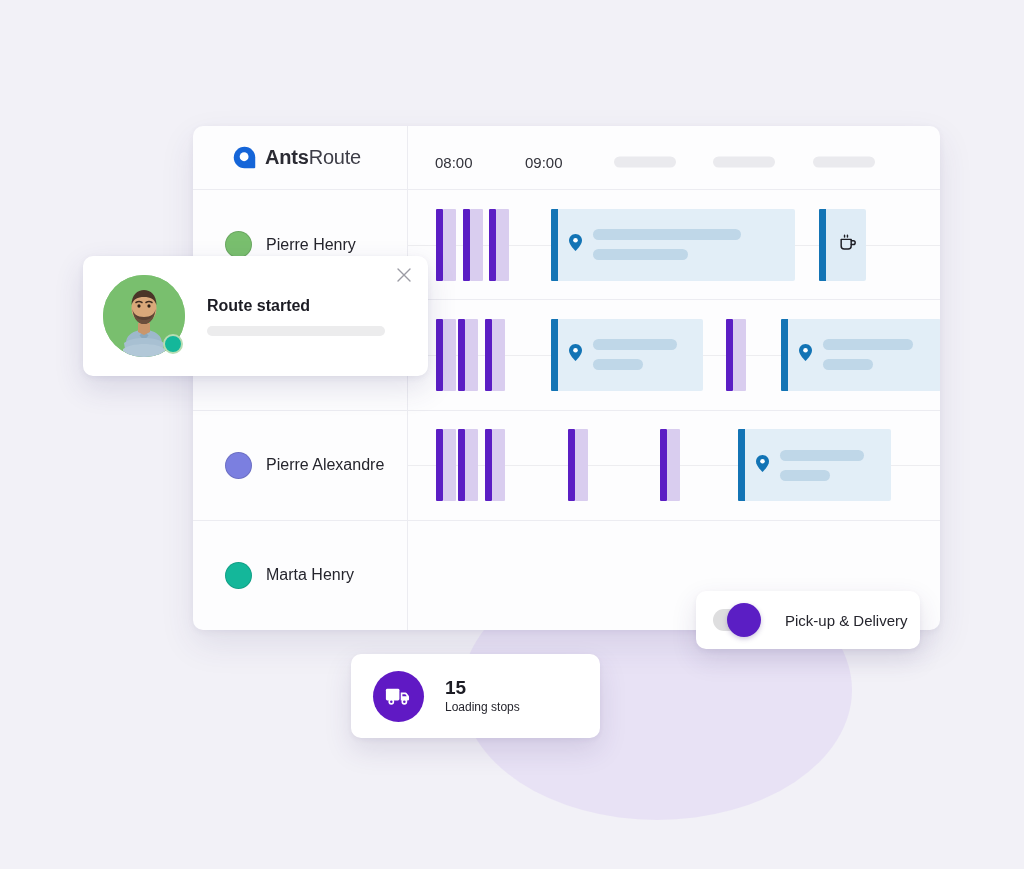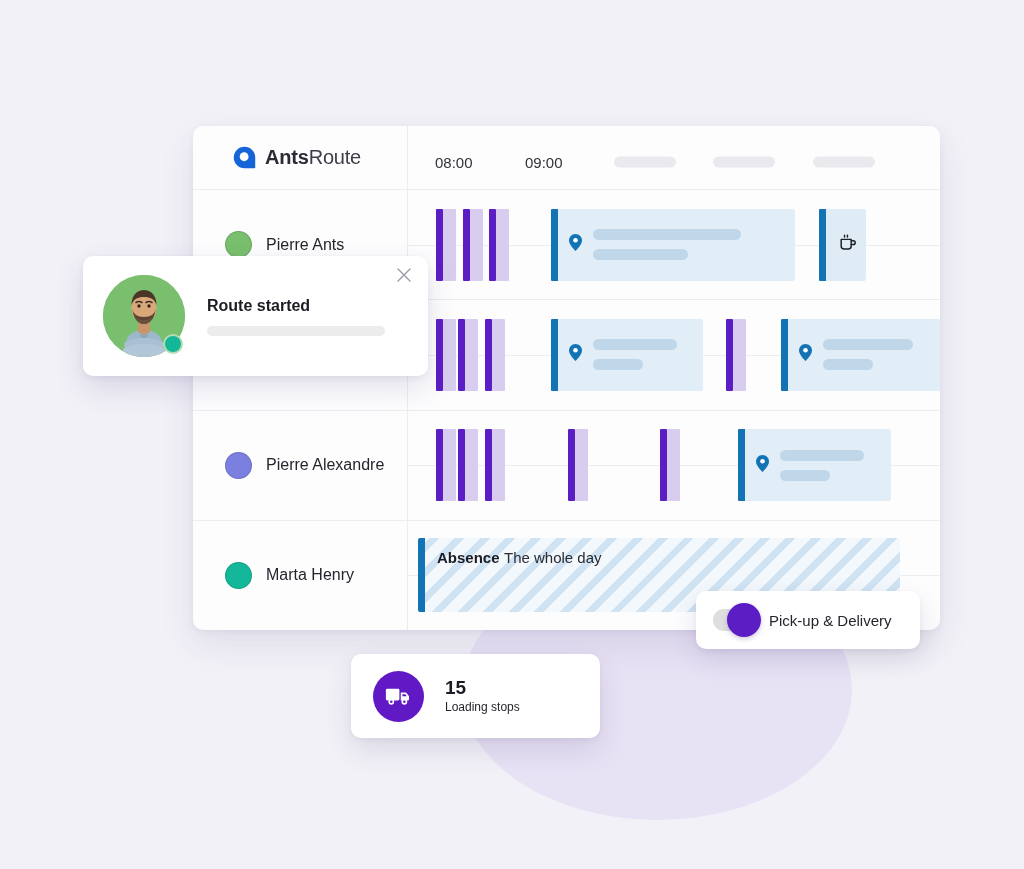--- a/index.html
+++ b/index.html
@@ -167,21 +167,21 @@
     width: 18px; height: 18px; cursor: pointer;
   }
 
   
   .toggle-card {
     position: absolute;
     left: 696px; top: 591px;
     width: 224px; height: 58px;
     background: #fff; border-radius: 10px;
     box-shadow: 0 10px 26px rgba(60,50,110,.13), 0 2px 5px rgba(60,50,110,.06);
-    display: flex; align-items: center; gap: 10px;
+    display: flex; align-items: center; gap: 26px;
     padding-left: 17px;
   }
   .switch { position: relative; width: 46px; height: 22px; flex: none; }
   .switch-track {
     position: absolute; left: 0; top: 0;
     width: 46px; height: 22px; background: #dededf; border-radius: 11px;
   }
   .switch-knob {
     position: absolute; right: -2px; top: -6px;
     width: 34px; height: 34px; border-radius: 50%;
@@ -235,21 +235,21 @@
         <span class="time-pill" style="left:305px"></span>
         <span class="time-pill" style="left:405px"></span>
       </div>
     </div>
 
     <div class="rows">
 
       <div class="row">
         <div class="driver-cell">
           <span class="driver-dot" style="background:#79bf6e"></span>
-          <span class="driver-name">Pierre Ants</span>
+          <span class="driver-name">Pierre Henry</span>
         </div>
         <div class="track">
           <div class="seg seg-purple" style="left:28px">
               <i class="dark"></i>
               <i class="light"></i>
             </div>
           <div class="seg seg-purple" style="left:55px">
               <i class="dark"></i>
               <i class="light"></i>
             </div>
@@ -380,29 +380,20 @@
               </span>
             </span>
           </div>
         </div>
       </div>
 
       <div class="row">
         <div class="driver-cell">
           <span class="driver-dot" style="background:#14b79a"></span>
           <span class="driver-name">Marta Henry</span>
-        </div>
-        <div class="track">
-          <div class="seg seg-absence" style="left:10px;width:482px">
-            <span class="bluebar"></span>
-            <span class="absence-txt">
-              <span class="absence-title">Absence</span>
-              <span class="absence-sub">The whole day</span>
-            </span>
-          </div>
         </div>
       </div>
 
     </div>
   </div>
 
   <div class="popup">
     <span class="popup-close">
       <svg width="16" height="16" viewBox="0 0 16 16">
           <path d="M2 2l12 12M14 2L2 14" stroke="#9b9ba4" stroke-width="1.4" stroke-linecap="round"></path>

